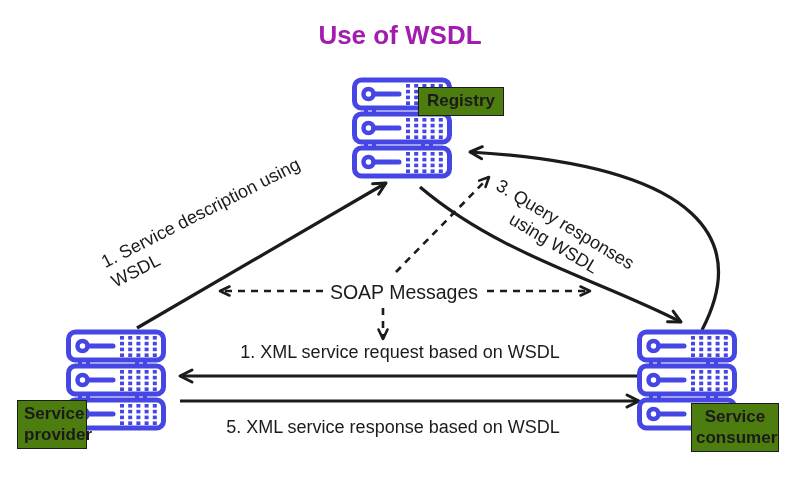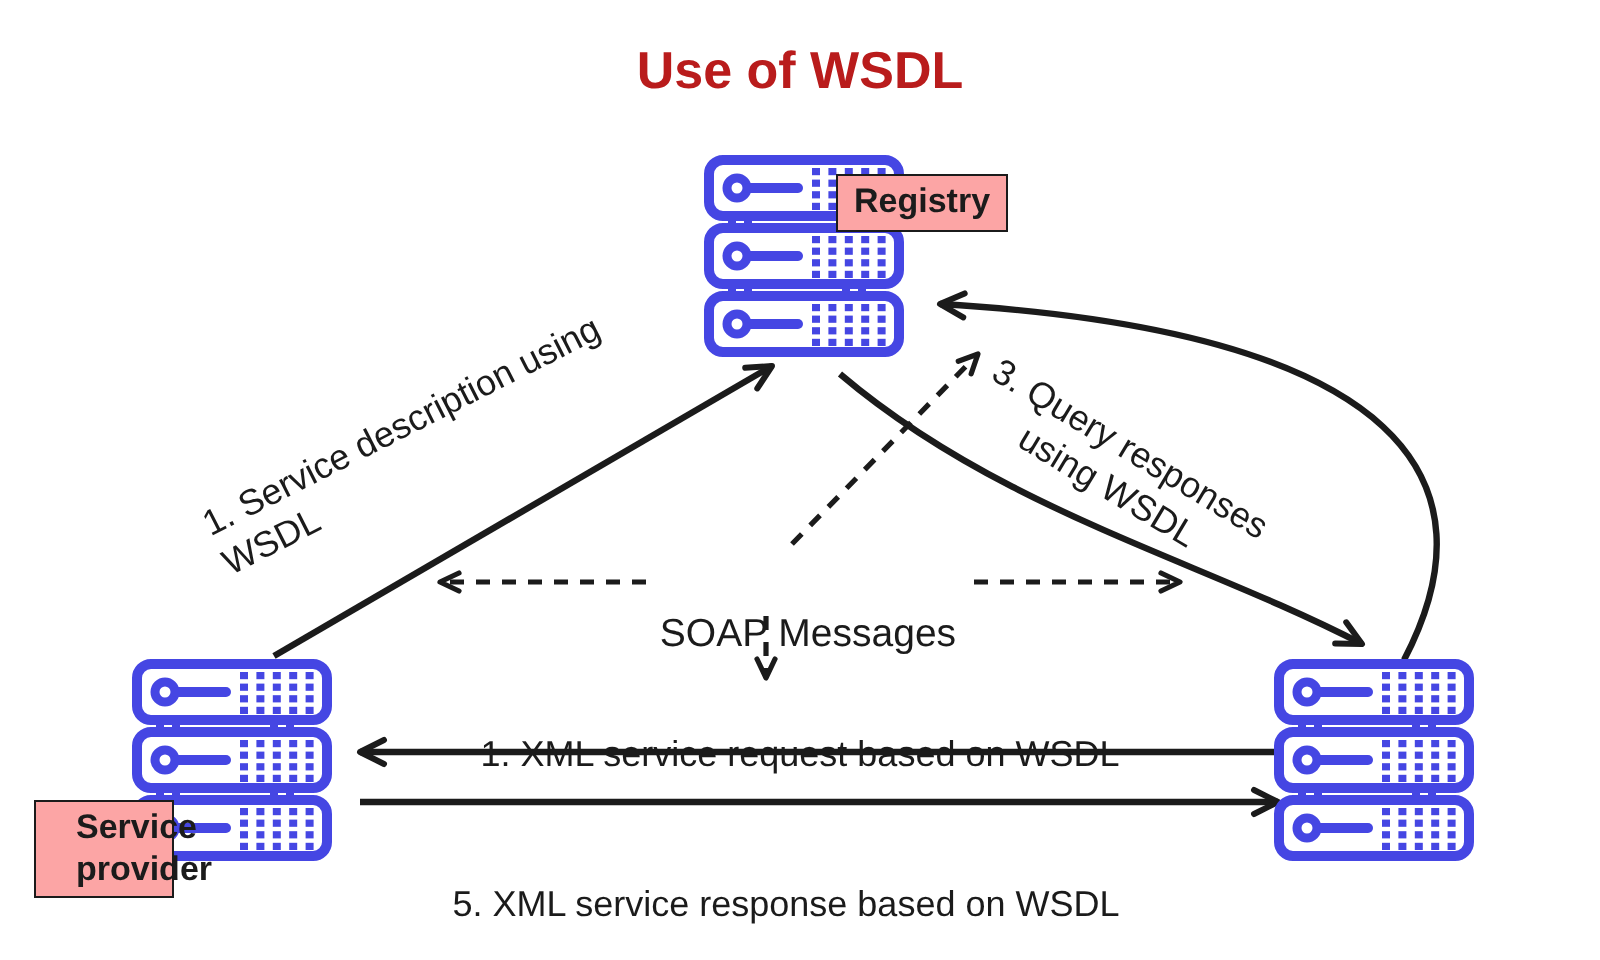--- a/index.html
+++ b/index.html
@@ -8,41 +8,41 @@
     width:800px;height:480px;
     background:#ffffff;
     overflow:hidden;
     font-family:"Liberation Sans", sans-serif;
     color:#1b1b1b;
   }
   .title{
     position:absolute;left:0;right:0;top:20px;
     text-align:center;
     font-size:26px;font-weight:bold;
-    color:#b91c1c;
+    color:#a21caf;
     margin:0;
   }
   .layer{position:absolute;left:0;top:0;}
   .nodelabel{
     position:absolute;
-    background:#fca5a5;
+    background:#4d7c0f;
     border:1.6px solid #1b1b1b;
     font-size:17px;font-weight:bold;line-height:1.22;
     text-align:center;
     padding:3px 8px;
     box-sizing:border-box;
   }
   .flowlabel{
     position:absolute;
     font-size:18px;line-height:1.22;
     color:#1b1b1b;
     white-space:normal;
   }
   .rot{transform-origin:0 0;}
-  .centered{transform:translate(-50%,-50%);white-space:nowrap;text-align:right;margin-top:25px;}
+  .centered{transform:translate(-50%,-50%);white-space:nowrap;text-align:right;}
 </style>
 </head>
 <body>
 
 <div class="canvas">
 
   <h1 class="title">Use of WSDL</h1>
 
   <svg class="layer" width="800" height="480" viewBox="0 0 800 480">
     <defs>
@@ -116,21 +116,22 @@
       <line x1="396" y1="272" x2="489" y2="177" marker-end="url(#ahs)"></line>
       <line x1="383" y1="308" x2="383" y2="339" marker-end="url(#ahs)"></line>
     </g>
 
     <use href="#server-icon" x="352" y="78"></use>
     <use href="#server-icon" x="66" y="330"></use>
     <use href="#server-icon" x="637" y="330"></use>
   </svg>
 
   <div class="nodelabel" style="left:418px;top:87px;white-space:nowrap;">Registry</div>
-  <div class="nodelabel" style="left:17px;top:400px;width:70px;padding:3px 20px;">Service provider</div>
+  <div class="nodelabel" style="left:17px;top:400px;width:70px;padding:3px 6px;">Service provider</div>
+  <div class="nodelabel" style="left:691px;top:403px;width:88px;padding:3px 4px;">Service consumer</div>
 
   <div class="flowlabel rot" style="left:98px;top:254px;width:246px;transform:rotate(-27deg);">1. Service description using WSDL</div>
   <div class="flowlabel rot" style="left:494px;top:170px;width:178px;text-align:center;transform:rotate(31deg);">3. Query responses using WSDL</div>
   <div class="flowlabel centered" style="left:400px;top:353px;">1. XML service request based on WSDL</div>
   <div class="flowlabel centered" style="left:393px;top:428px;">5. XML service response based on WSDL</div>
   <div class="flowlabel centered" style="left:404px;top:293px;font-size:19.5px;">SOAP Messages</div>
 
 </div>
 
 </body></html>

